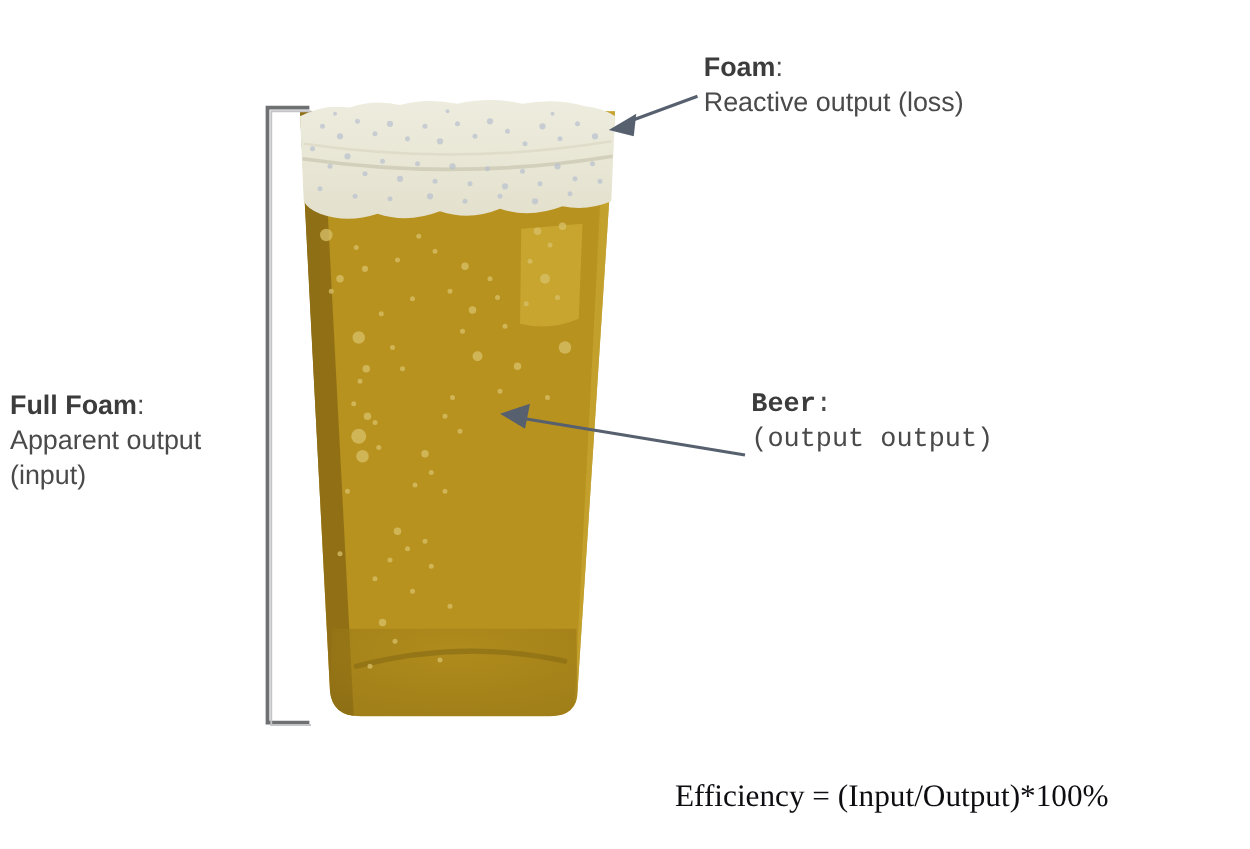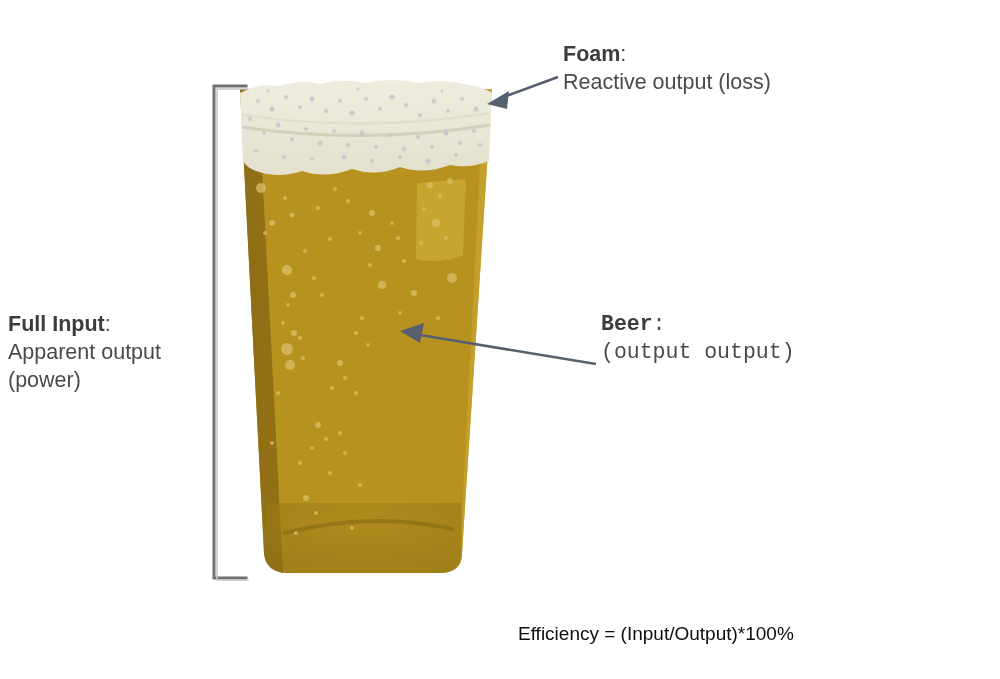--- a/index.html
+++ b/index.html
@@ -38,26 +38,27 @@
   }
   .anno .line { display: block; }
 
   #foam-anno  { left: 563px; top: 8px; }
   #glass-anno { left: 8px;   top: 278px; }
   #beer-anno  { left: 601px; top: 278px; font-family: Liberation Mono, monospace; }
 
   
   #formula {
     position: absolute;
-    left: 518px;
+    left: 540px;
     top: 588px;
-    font-size: 19px;
+    font-size: 25px;
     line-height: 1.38;
     color: #0e0e12;
     white-space: nowrap;
+    font-family: Liberation Serif, serif;
   }
   #formula .line { display: block; }
 
   
   svg.art {
     position: absolute;
     left: 0;
     top: 0;
     width: 1000px;
     height: 679px;
@@ -256,23 +257,23 @@
       <path d="M400 298 L424 290 L420 310 Z" fill="#57606e"></path>
     </g>
   </svg>
 
   <div class="anno" id="foam-anno">
     <span class="line"><span class="term">Foam</span><span>:</span></span>
     <span class="line">Reactive output (loss)</span>
   </div>
 
   <div class="anno" id="glass-anno">
-    <span class="line"><span class="term">Full Input</span><span>:</span></span>
+    <span class="line"><span class="term">Full Foam</span><span>:</span></span>
     <span class="line">Apparent output</span>
-    <span class="line">(power)</span>
+    <span class="line">(input)</span>
   </div>
 
   <div class="anno" id="beer-anno">
     <span class="line"><span class="term">Beer</span><span>:</span></span>
     <span class="line">(output output)</span>
   </div>
 
   <div id="formula">
     <span class="line">Efficiency = (Input/Output)*100%</span>
   </div>

